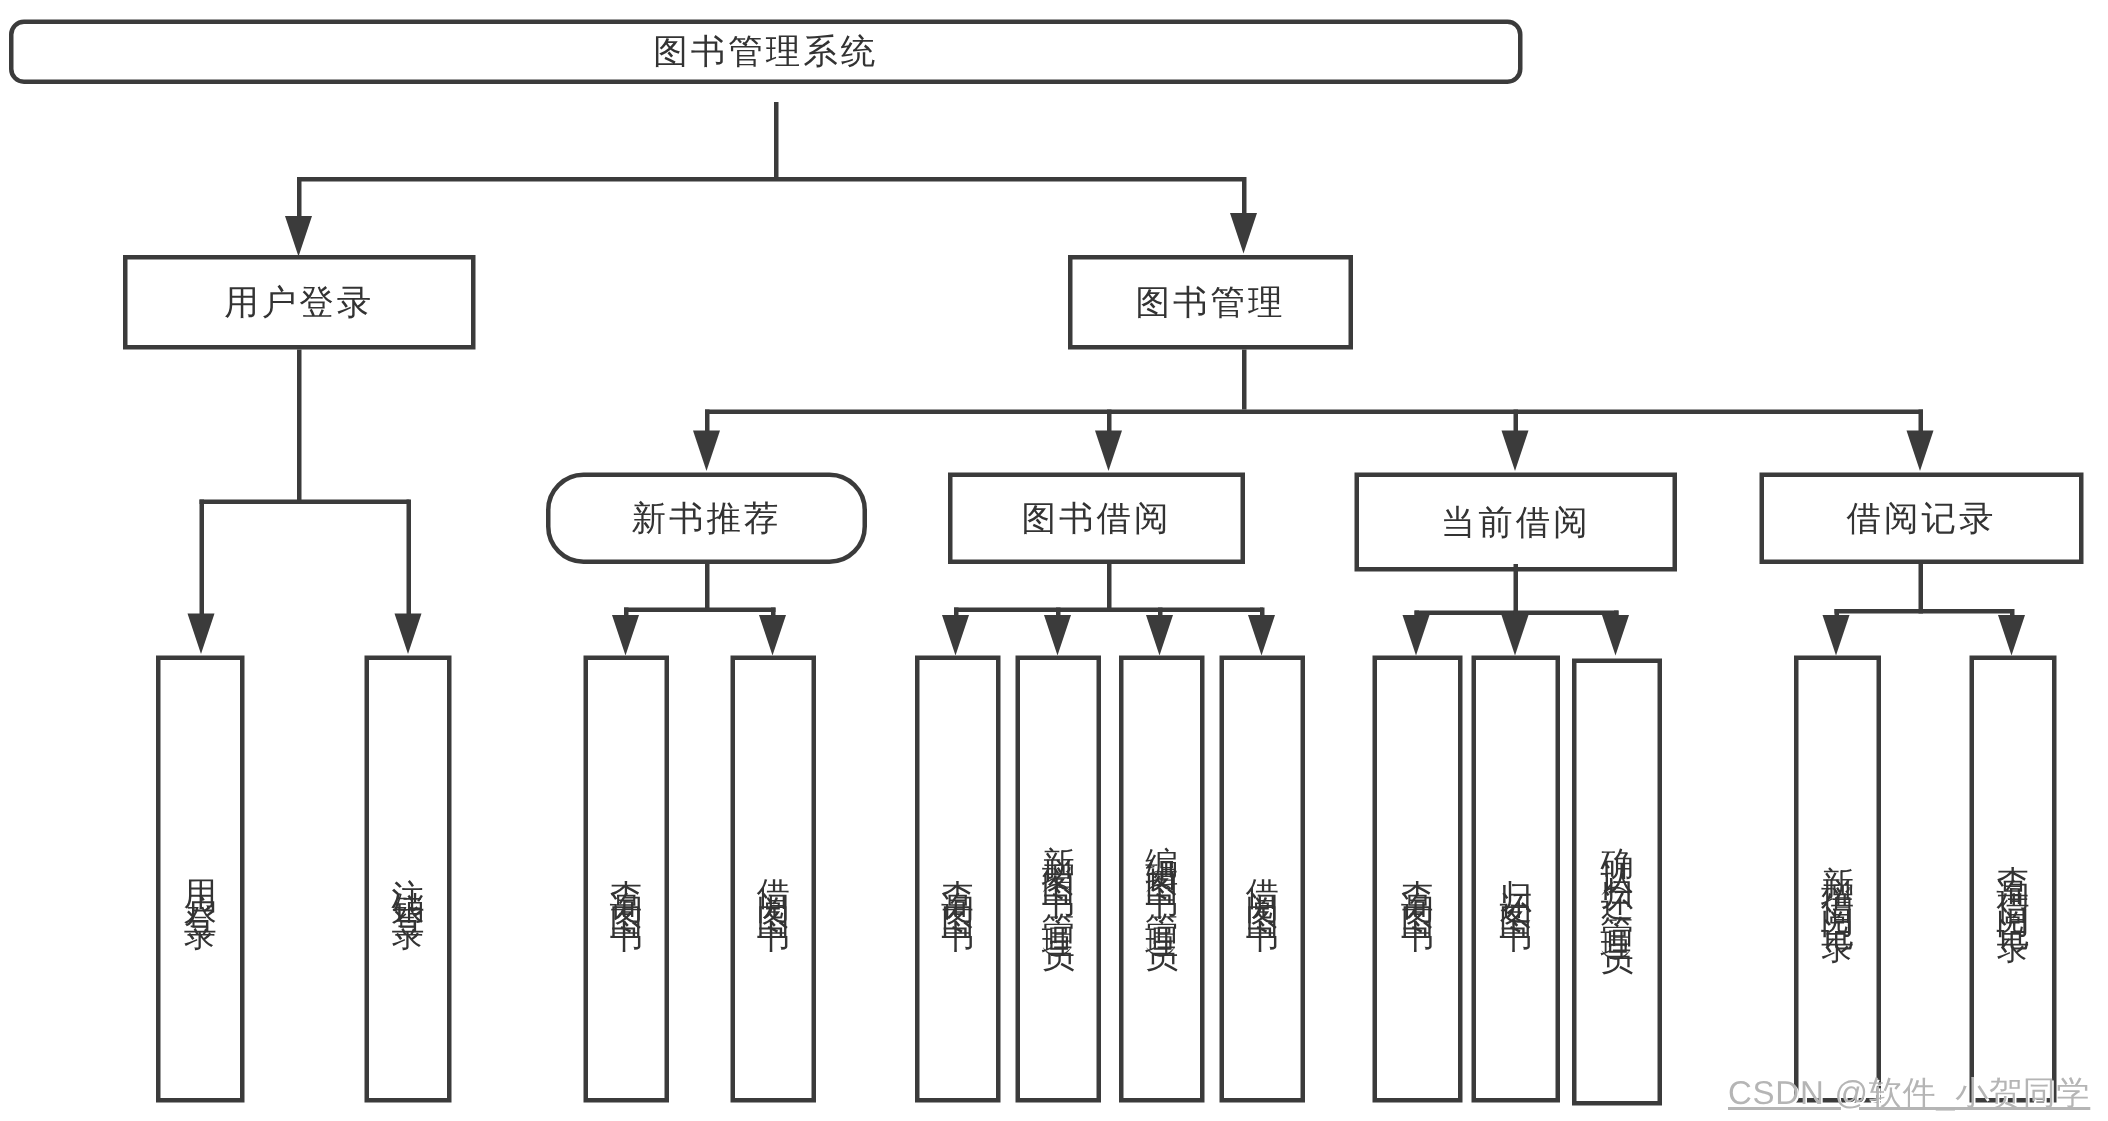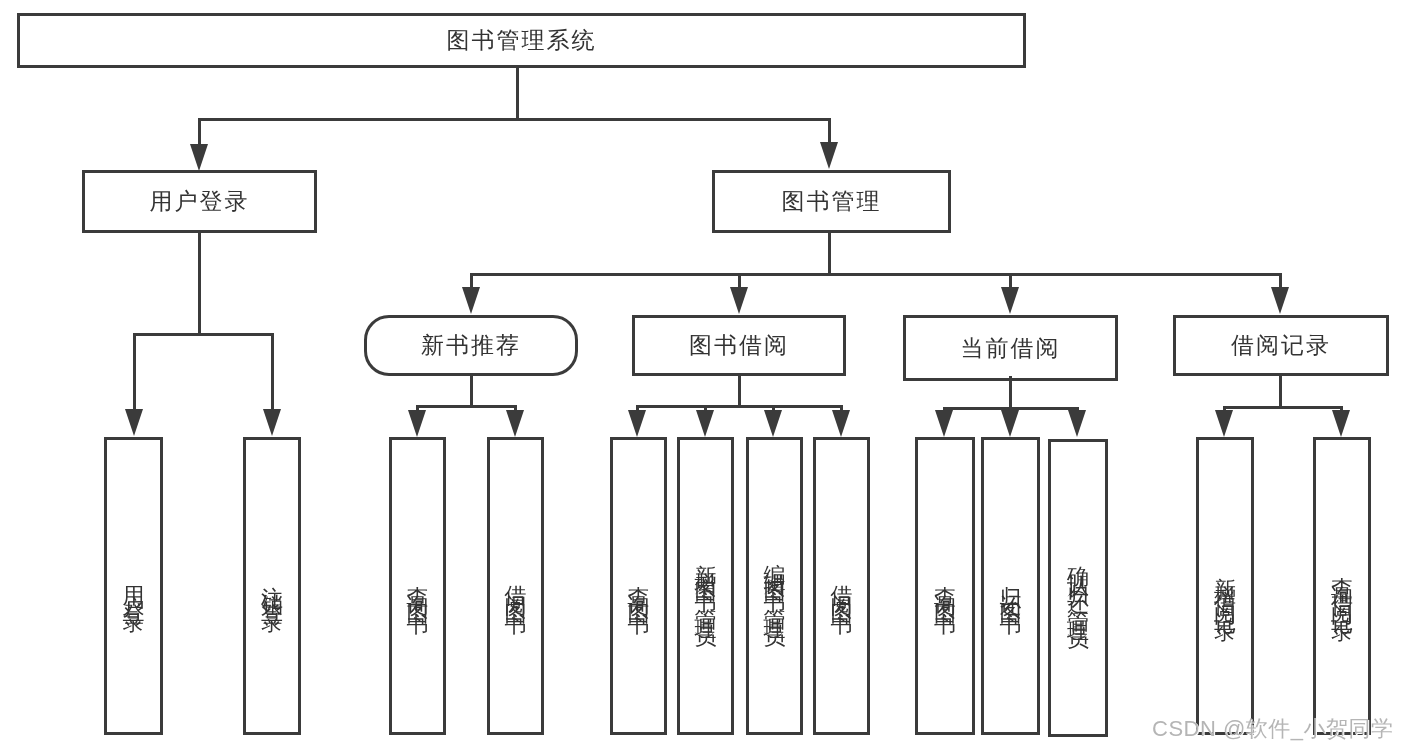--- a/index.html
+++ b/index.html
@@ -43,59 +43,60 @@
   .watermark {
     position: absolute;
     left: 1152px;
     top: 714px;
     font-size: 22px;
     color: #b5b5b5;
     letter-spacing: 0.5px;
     white-space: nowrap;
     z-index: 10;
     text-shadow: 1px 1px 0 #ffffff;
+    text-decoration: underline;
   }
 </style>
 </head>
 <body>
 
 <div class="stage">
 
-  <div class="box hbox" style="left:17px; top:13px; width:1009px; height:55px;">图书管理系统</div>
+  <div class="box hbox" style="left:6px; top:13px; width:1009px; height:43px;border-radius:10px;">图书管理系统</div>
 
   <div class="line vline" style="left:516px; top:68px; height:50px;"></div>
   <div class="line hline" style="left:198px; top:118px; width:632px;"></div>
   <div class="line vline" style="left:198px; top:118px; height:28px;"></div>
   <div class="arrow" style="left:190px; top:144px;"></div>
   <div class="line vline" style="left:828px; top:118px; height:26px;"></div>
   <div class="arrow" style="left:820px; top:142px;"></div>
 
   <div class="box hbox" style="left:82px; top:170px; width:235px; height:63px;">用户登录</div>
-  <div class="box hbox" style="left:712px; top:170px; width:239px; height:63px;">图书管理</div>
+  <div class="box hbox" style="left:712px; top:170px; width:190px; height:63px;">图书管理</div>
 
   <div class="line vline" style="left:198px; top:233px; height:103px;"></div>
   <div class="line hline" style="left:133px; top:333px; width:140px;"></div>
   <div class="line vline" style="left:133px; top:333px; height:78px;"></div>
   <div class="arrow" style="left:125px; top:409px;"></div>
   <div class="line vline" style="left:271px; top:333px; height:78px;"></div>
   <div class="arrow" style="left:263px; top:409px;"></div>
 
   <div class="line vline" style="left:828px; top:233px; height:40px;"></div>
   <div class="line hline" style="left:470px; top:273px; width:812px;"></div>
   <div class="line vline" style="left:470px; top:273px; height:16px;"></div>
   <div class="arrow" style="left:462px; top:287px;"></div>
   <div class="line vline" style="left:738px; top:273px; height:16px;"></div>
   <div class="arrow" style="left:730px; top:287px;"></div>
   <div class="line vline" style="left:1009px; top:273px; height:16px;"></div>
   <div class="arrow" style="left:1001px; top:287px;"></div>
   <div class="line vline" style="left:1279px; top:273px; height:16px;"></div>
   <div class="arrow" style="left:1271px; top:287px;"></div>
 
   <div class="box hbox" style="left:364px; top:315px; width:214px; height:61px;border-radius:25px;">新书推荐</div>
-  <div class="box hbox" style="left:632px; top:315px; width:214px; height:61px;">图书借阅</div>
+  <div class="box hbox" style="left:632px; top:315px; width:198px; height:61px;">图书借阅</div>
   <div class="box hbox" style="left:903px; top:315px; width:215px; height:66px;">当前借阅</div>
   <div class="box hbox" style="left:1173px; top:315px; width:216px; height:61px;">借阅记录</div>
 
   <div class="line vline" style="left:470px; top:376px; height:32px;"></div>
   <div class="line hline" style="left:416px; top:405px; width:101px;"></div>
   <div class="line vline" style="left:416px; top:405px; height:10px;"></div>
   <div class="arrow" style="left:408px; top:410px;"></div>
   <div class="line vline" style="left:514px; top:405px; height:10px;"></div>
   <div class="arrow" style="left:506px; top:410px;"></div>
 

